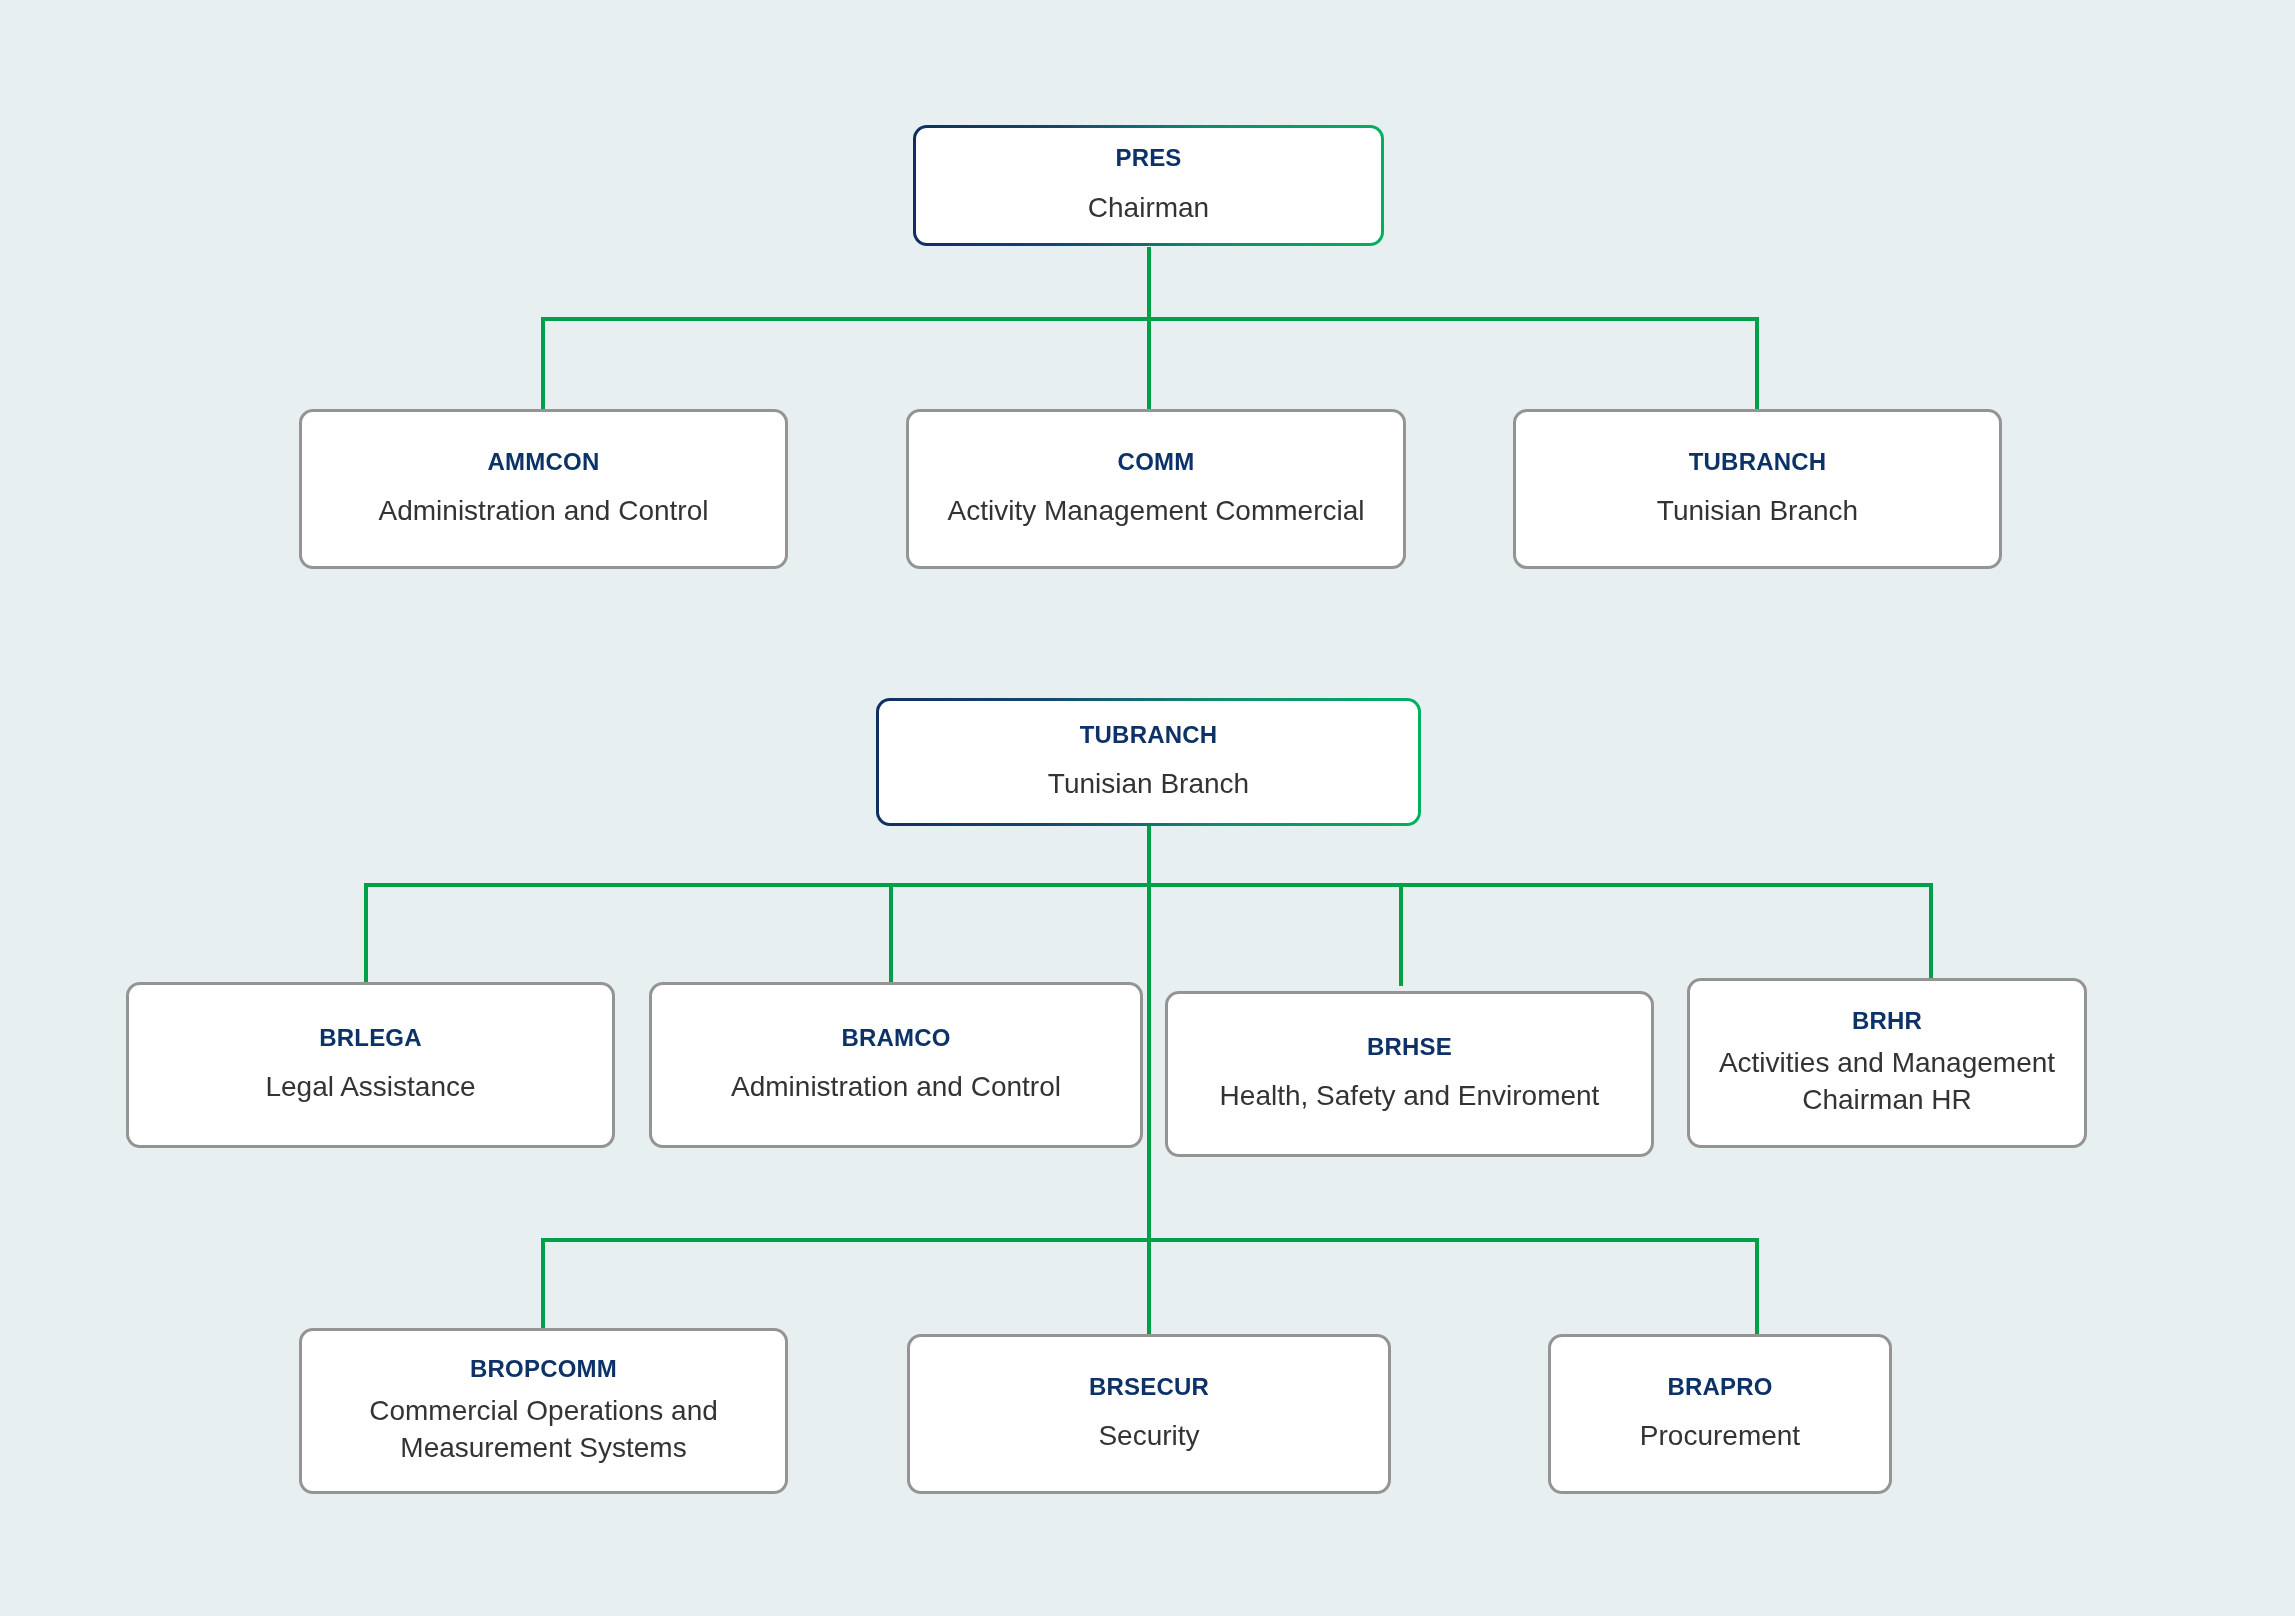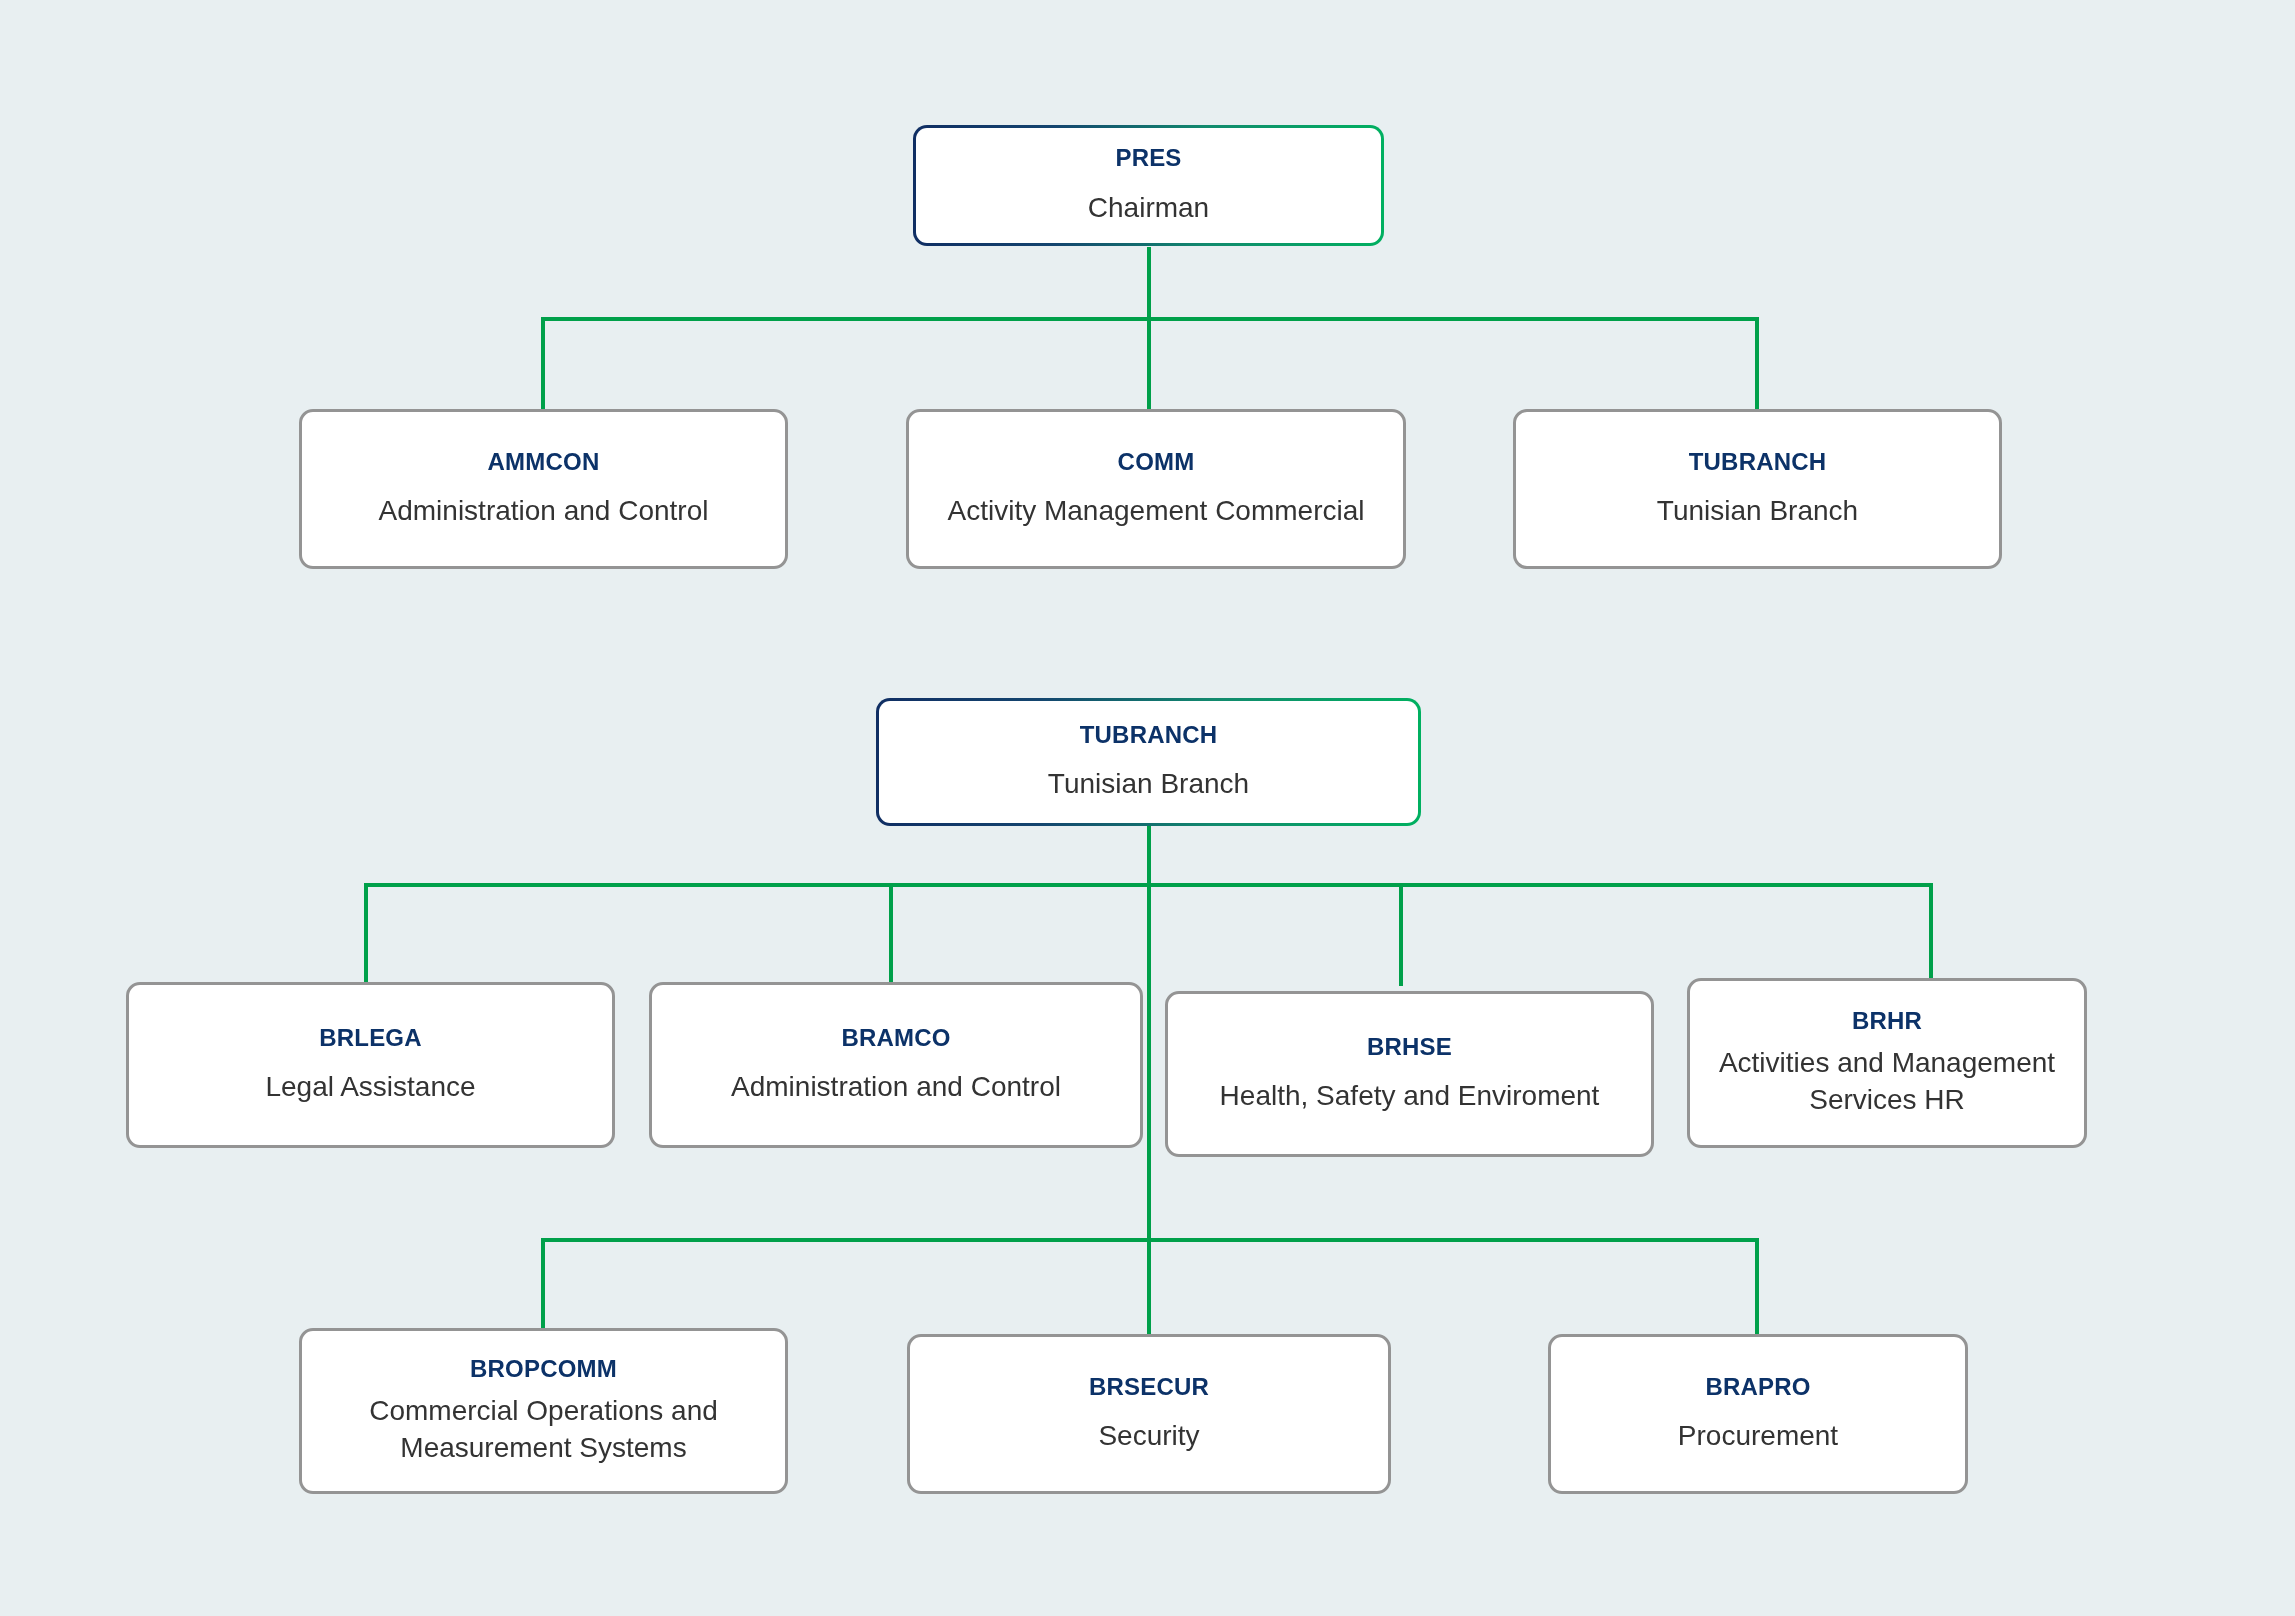--- a/index.html
+++ b/index.html
@@ -129,38 +129,38 @@
     <div class="node-title">Administration and Control</div>
   </div>
 
   <div class="node plain" style="left:1165px; top:982px; width:489px; height:166px;margin-top:9px;">
     <div class="node-code">BRHSE</div>
     <div class="node-title">Health, Safety and Enviroment</div>
   </div>
 
   <div class="node plain" style="left:1687px; top:978px; width:400px; height:170px;">
     <div class="node-code" style="margin-bottom:9.6px;">BRHR</div>
-    <div class="node-title" style="max-width:340px;">Activities and Management Services HR</div>
+    <div class="node-title" style="max-width:340px;">Activities and Management Chairman HR</div>
   </div>
 
   <div class="line h" style="left: 541px; top: 1238px; width: 1218px; z-index: 2; background: rgb(0, 160, 74);"></div>
 
   <div class="line v" style="left: 541px; top: 1238px; height: 96px; z-index: 2; background: rgb(0, 160, 74);"></div>
   <div class="line v" style="left: 1147px; top: 1238px; height: 96px; z-index: 1; background: rgb(0, 160, 74);"></div>
   <div class="line v" style="left: 1755px; top: 1238px; height: 96px; z-index: 2; background: rgb(0, 160, 74);"></div>
 
   <div class="node plain" style="left:299px; top:1328px; width:489px; height:166px;">
     <div class="node-code" style="margin-bottom:9.6px;">BROPCOMM</div>
     <div class="node-title" style="max-width:372px;">Commercial Operations and Measurement Systems</div>
   </div>
 
   <div class="node plain" style="left:907px; top:1334px; width:484px; height:160px;">
     <div class="node-code">BRSECUR</div>
     <div class="node-title">Security</div>
   </div>
 
-  <div class="node plain" style="left:1548px; top:1334px; width:420px; height:160px;">
+  <div class="node plain" style="left:1548px; top:1334px; width:344px; height:160px;">
     <div class="node-code">BRAPRO</div>
     <div class="node-title">Procurement</div>
   </div>
 
 </div>
 
 
 </body></html>

